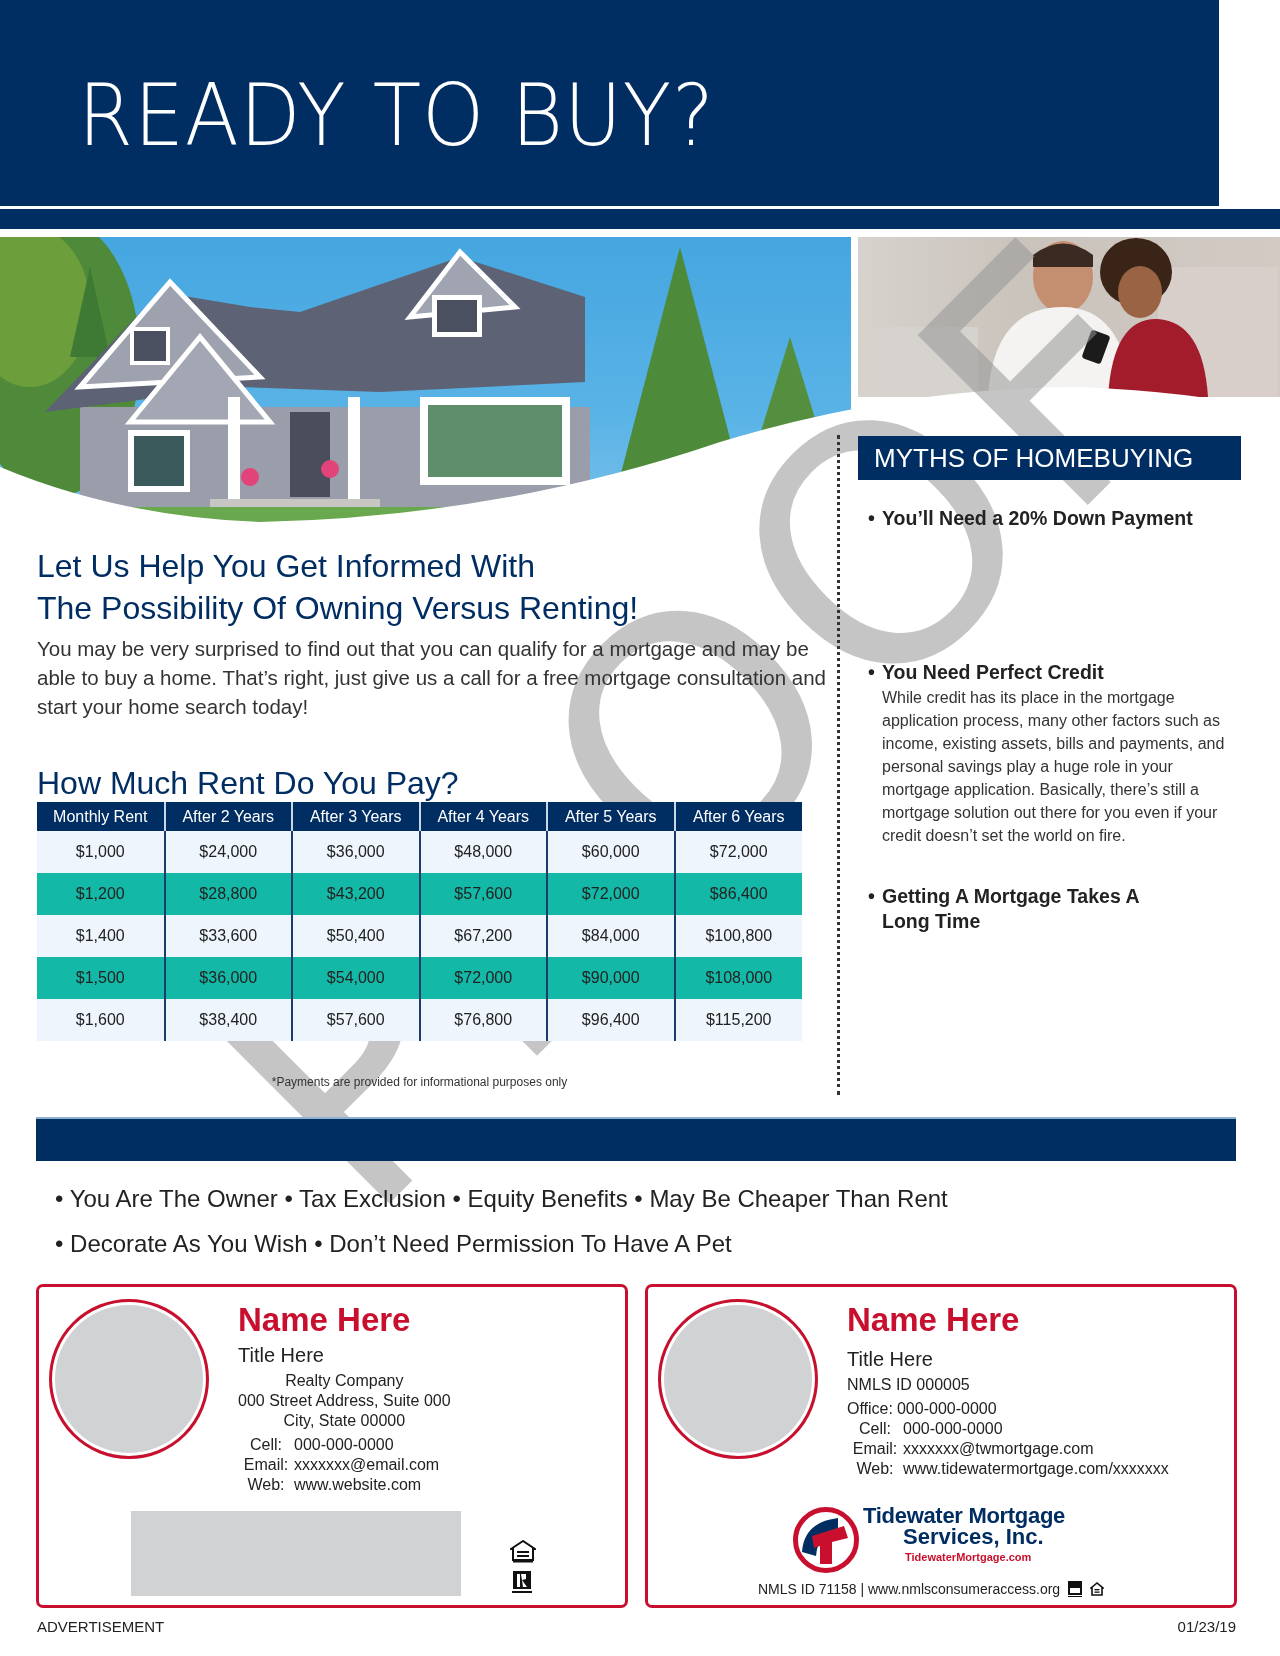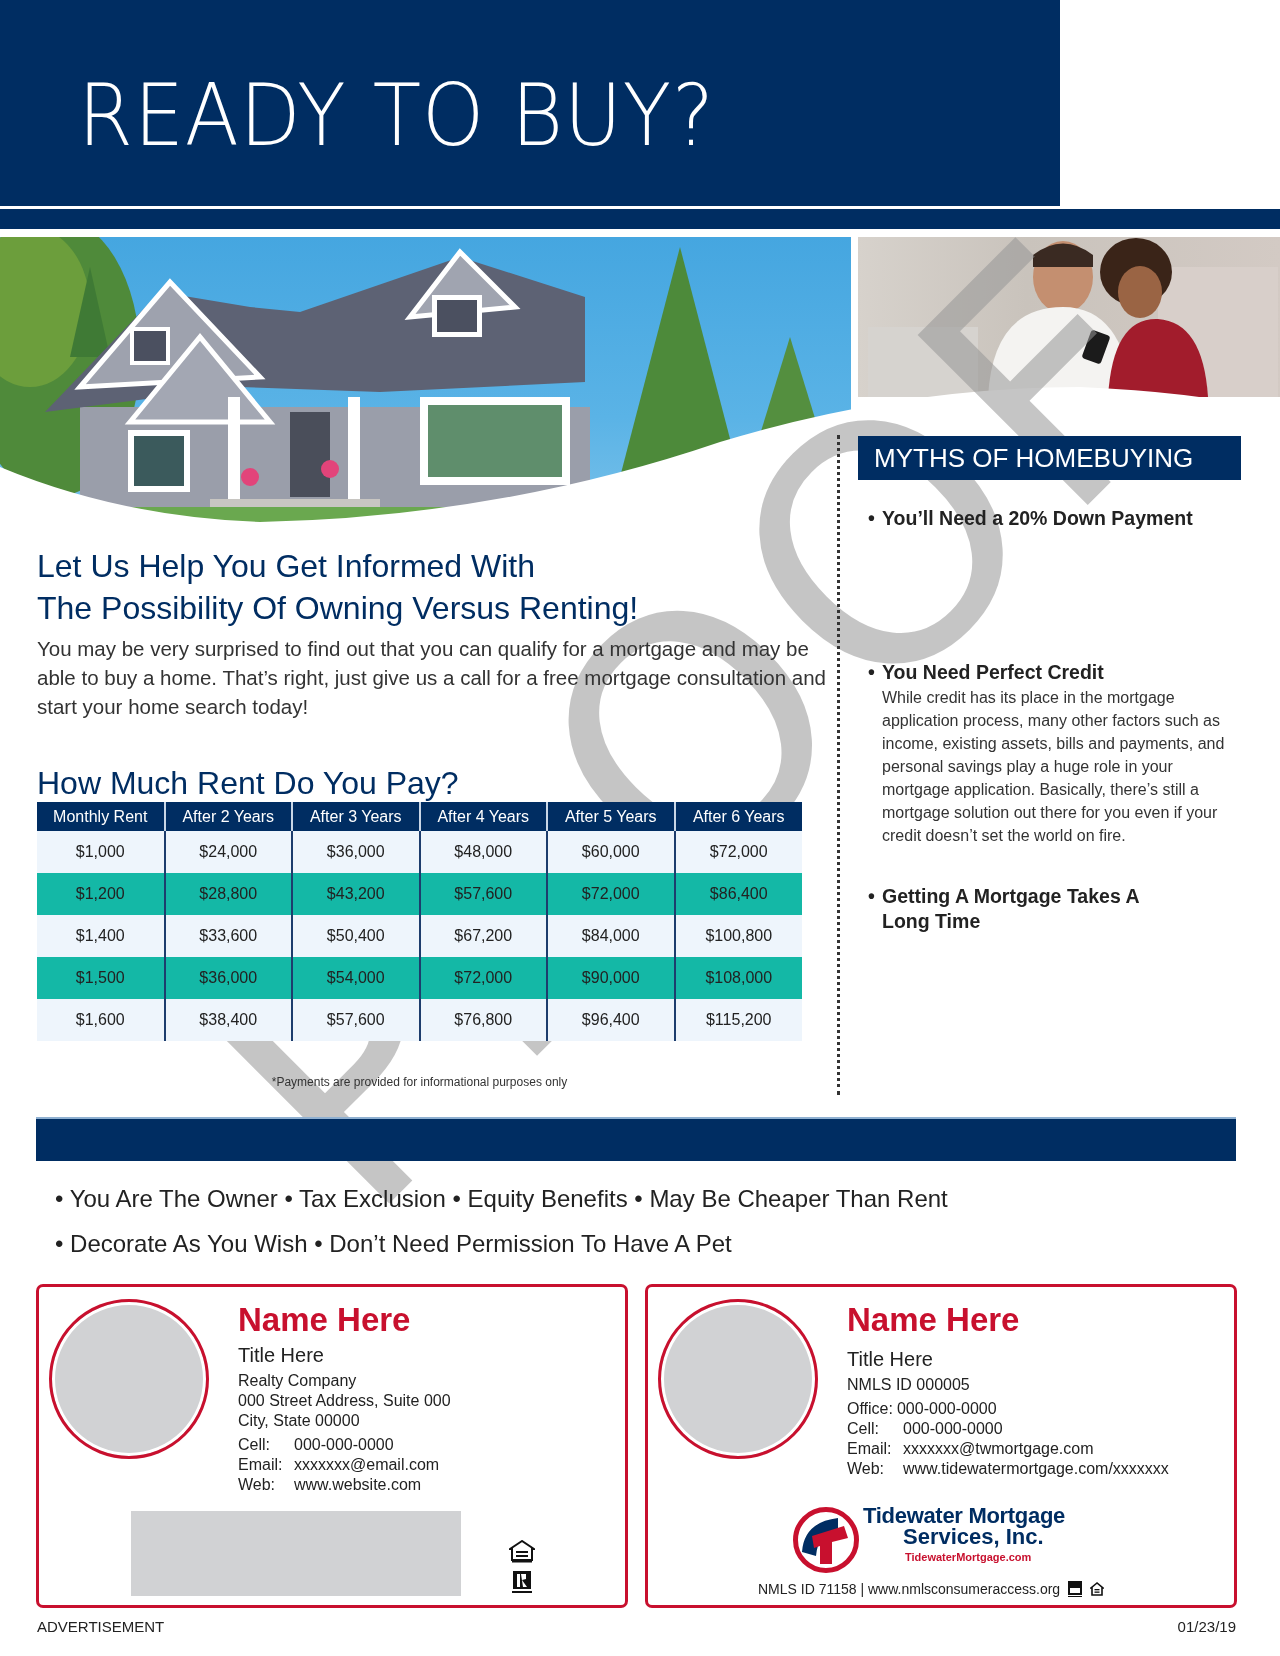--- a/index.html
+++ b/index.html
@@ -1,20 +1,20 @@
 <!DOCTYPE html>
 <html><head>
 <meta charset="utf-8">
 <style>
   * { box-sizing: border-box; margin: 0; padding: 0; }
   html, body { width: 1280px; height: 1656px; background: #ffffff; overflow: hidden; }
   body { position: relative; font-family: "Liberation Sans", "DejaVu Sans", sans-serif; color: #222; }
 
   
-  .hdr { position: absolute; left: 0; top: 0; width: 1060px; height: 206px; background: #002d62; }
+  .hdr { position: absolute; left: 0; top: 0; width: 1219px; height: 206px; background: #002d62; }
   .hdr-title { position: absolute; left: 78px; top: 72px; color: #fff; font-family: "DejaVu Sans", sans-serif; font-weight: 200; font-size: 86px; letter-spacing: 1px; -webkit-text-stroke: 0; line-height: 1; transform: scaleX(0.92); transform-origin: left; font-stretch: condensed; }
   .hdr-line { position: absolute; left: 0; top: 206px; width: 1280px; height: 3px; background: #ffffff; }
   .hdr-stripe { position: absolute; left: 0; top: 209px; width: 1280px; height: 20px; background: #002d62; }
 
   
   .photo-house { position: absolute; left: 0; top: 237px; width: 851px; height: 300px; overflow: hidden;
     background: linear-gradient(180deg, #45a6e0 0%, #5ab3e6 60%, #7cc2ea 100%); }
   .photo-couple { position: absolute; left: 858px; top: 237px; width: 422px; height: 160px; overflow: hidden;
     background: linear-gradient(90deg, #d7d2cc 0%, #c9c3bc 40%, #d3cac4 100%); }
   .wave { position: absolute; left: 0; top: 237px; width: 1280px; height: 320px; }
@@ -42,21 +42,21 @@
   .myth-title { font-size: 19.5px; font-weight: 700; color: #222; line-height: 25px; padding-left: 18px; text-indent: -14px; }
   .myth-title .bullet { display: inline-block; width: 14px; text-indent: 0; }
   .myth-body { font-size: 16px; color: #333; line-height: 23px; padding-left: 18px; margin-top: 1px; }
 
   
   .ben-bar { position: absolute; left: 36px; top: 1117px; width: 1200px; height: 44px; background: #002d62; border-top: 2px solid #8fb0d1; }
   .ben-bar span { position: absolute; left: 18px; top: 19px; color: #fff; font-size: 26px; line-height: 34px; margin-top: 42px; }
   .ben-line { position: absolute; left: 55px; color: #222; font-size: 24px; line-height: 30px; }
 
   
-  .card { position: absolute; top: 1284px; width: 592px; height: 324px; border: 3px solid #c8102e; border-radius: 7px; background: #fff; }
+  .card { position: absolute; top: 1284px; width: 592px; height: 324px; border: 3px solid #c8102e; border-radius: 7px; background: #fff; text-align: center; }
   .card.left { left: 36px; }
   .card.right { left: 645px; }
   .avatar { position: absolute; left: 10px; top: 12px; width: 160px; height: 160px; border-radius: 50%; border: 3px solid #c8102e; background: #d1d2d4; box-shadow: inset 0 0 0 3px #fff; }
   .card-name { position: absolute; left: 199px; top: 14px; color: #c8102e; font-size: 33px; font-weight: 700; }
   .card-title { position: absolute; left: 199px; top: 57px; color: #222; font-size: 20px; }
   .card-lines { position: absolute; left: 199px; font-size: 16px; line-height: 20px; color: #222; }
   .card-lines .row { display: flex; }
   .card-lines .lbl { display: inline-block; width: 56px; }
   .logo-box { position: absolute; left: 92px; top: 224px; width: 330px; height: 85px; background: #d1d2d4; }
   .eho-icons { position: absolute; left: 470px; top: 253px; width: 28px; }

